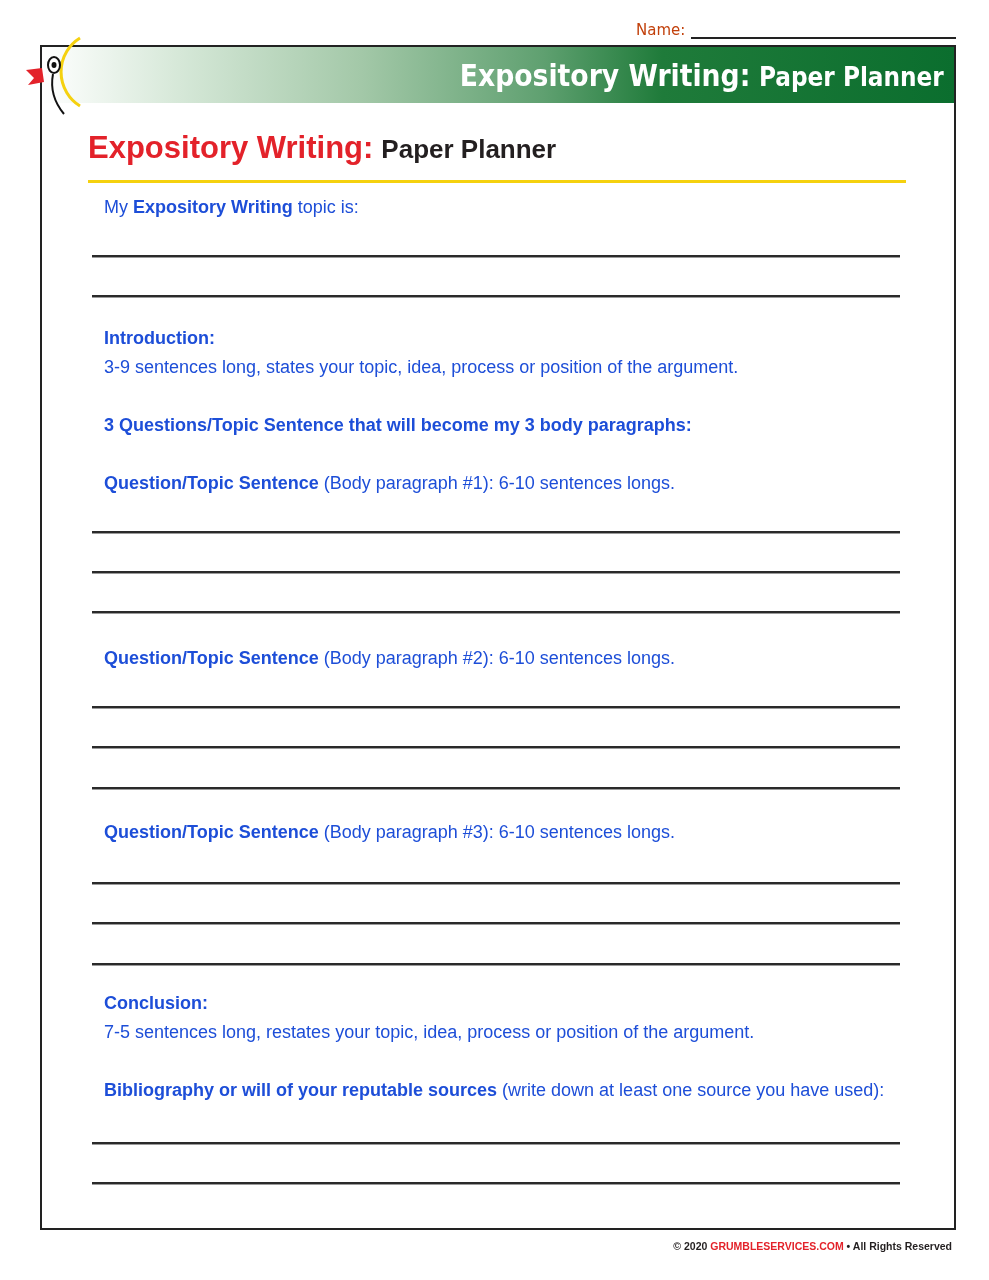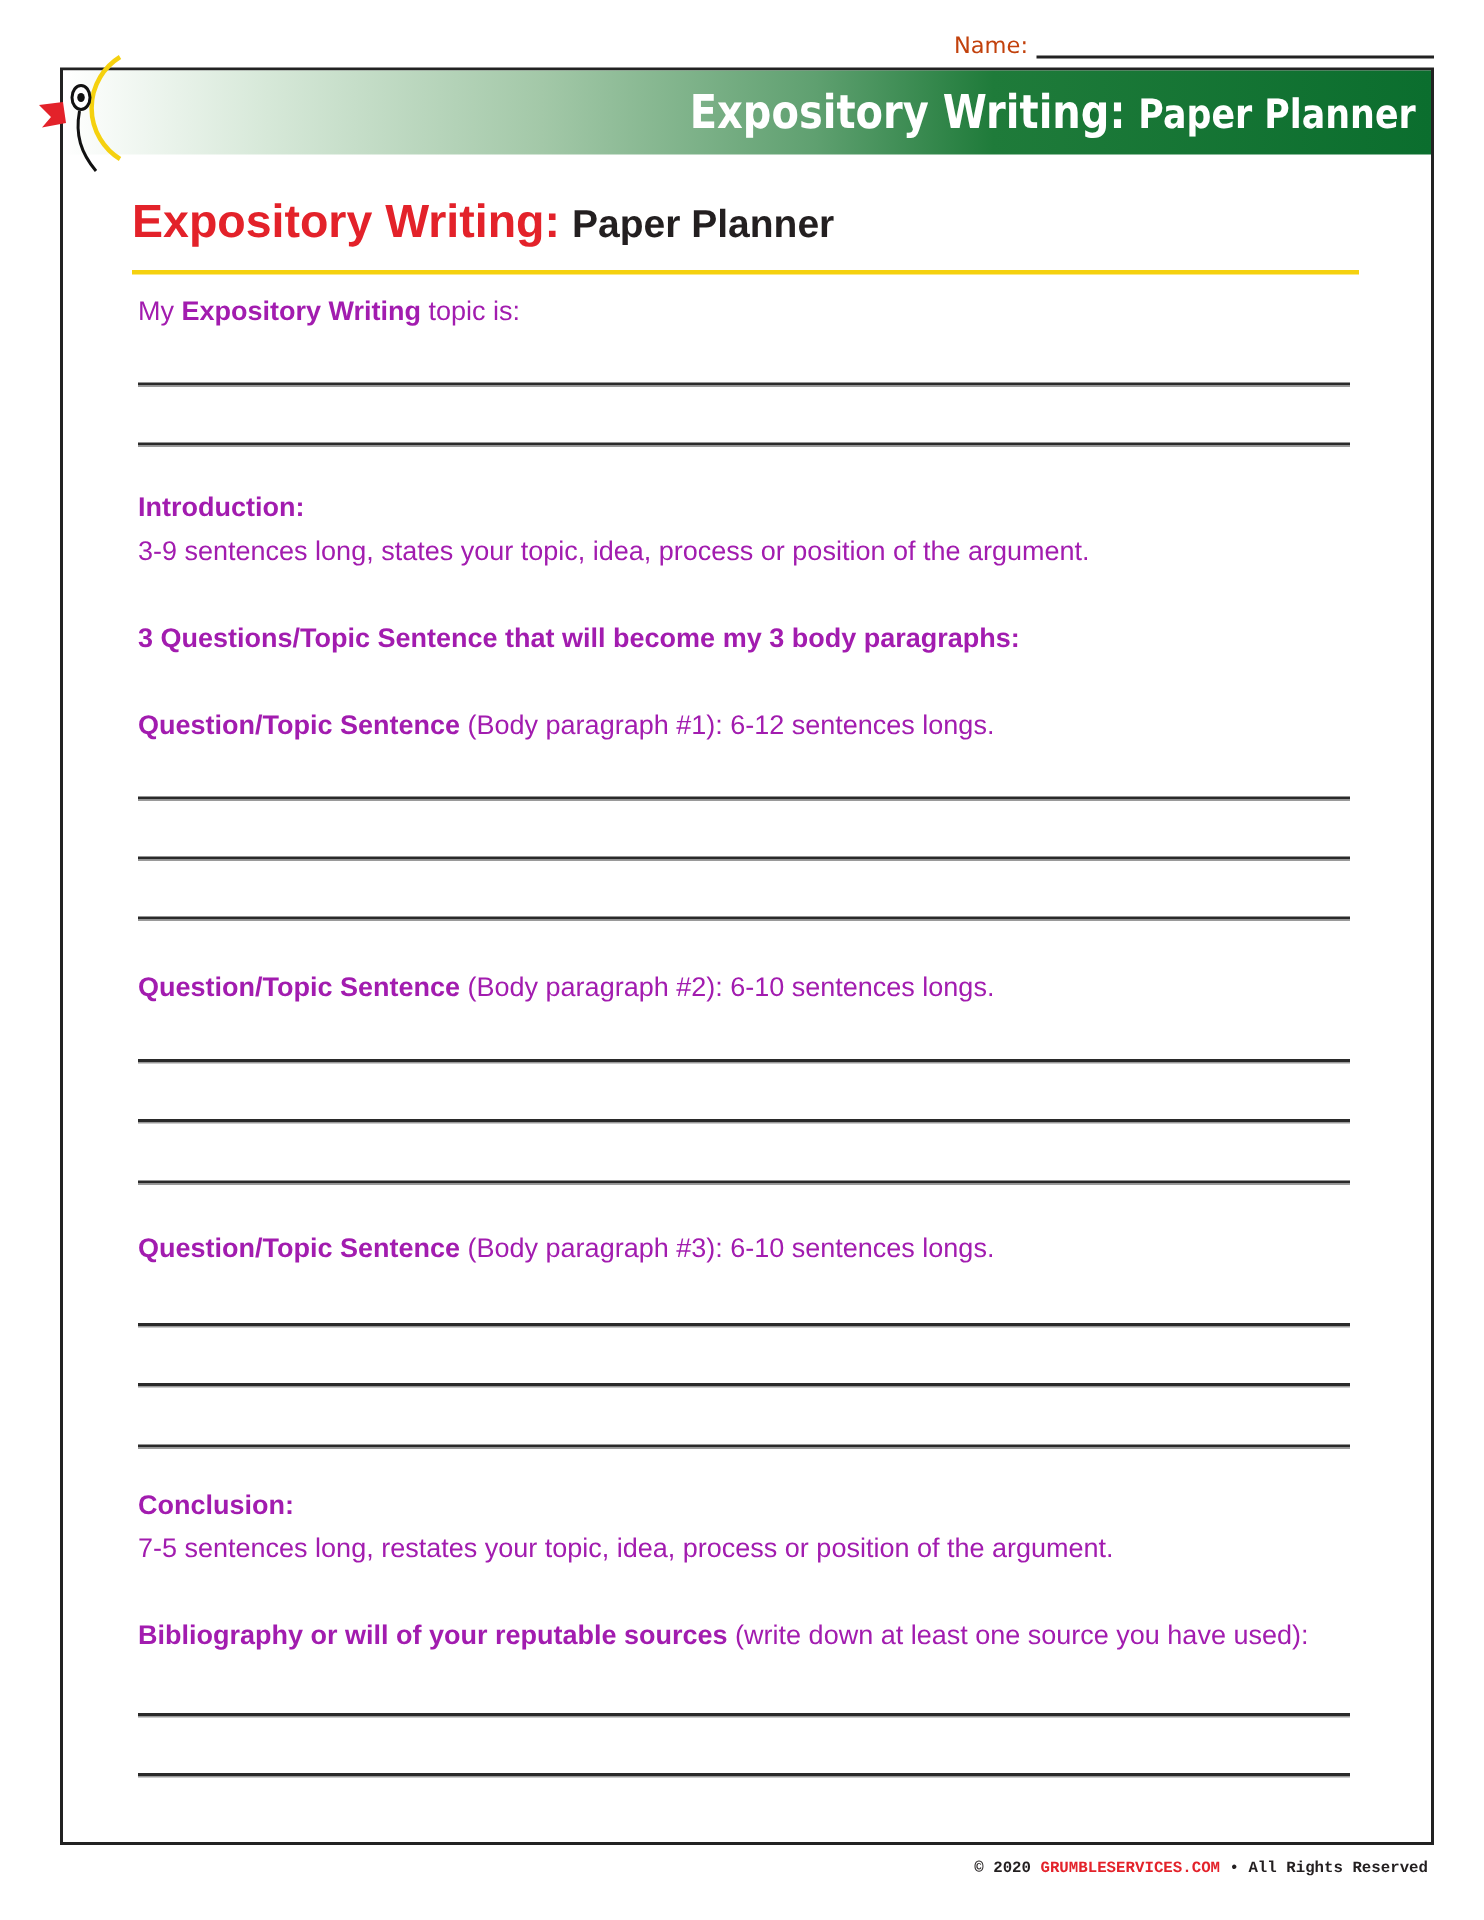--- a/index.html
+++ b/index.html
@@ -21,27 +21,27 @@
                   transform: scaleX(0.86); transform-origin: right center; white-space: nowrap; }
   .banner-title .sub { font-size: 27px; margin-left: 10px; }
 
   .mascot { position: absolute; left: 20px; top: 30px; width: 70px; height: 90px; }
 
   .heading { position: absolute; left: 88px; top: 130px; white-space: nowrap; }
   .heading .red { font-family: "Liberation Sans", sans-serif; font-weight: bold; color: #e3222a; font-size: 31px; }
   .heading .black { font-family: "Liberation Sans", sans-serif; font-weight: bold; color: #231f20; font-size: 26px; margin-left: 8px; }
   .yellow-rule { position: absolute; left: 88px; top: 180px; width: 818px; height: 3px; background: #f5d10f; }
 
-  .text { position: absolute; left: 92px; font-size: 18px; line-height: 22px; white-space: nowrap; color: #a21caf; }
+  .text { position: absolute; left: 104px; font-size: 18px; line-height: 22px; white-space: nowrap; color: #1d4ed8; }
   .text b { font-weight: bold; }
 
   .wline { position: absolute; left: 92px; width: 808px; height: 0; border-top: 2px solid #2a2a2a;
            box-shadow: 0 1px 0 #9a9a9a; }
 
-  .footer { position: absolute; right: 37px; top: 1240px; font-size: 10.5px; font-weight: bold; color: #231f20; white-space: nowrap; font-family: Liberation Mono, monospace; }
+  .footer { position: absolute; right: 37px; top: 1240px; font-size: 10.5px; font-weight: bold; color: #231f20; white-space: nowrap; }
   .footer .brand { color: #e3222a; }
 </style>
 </head>
 <body>
 
 <div class="name-row">
   <span class="name-label">Name:</span>
   <span class="name-line"></span>
 </div>
 
@@ -71,21 +71,21 @@
 </div>
 <div class="wline" style="top:255px"></div>
 <div class="wline" style="top:295px"></div>
 
 <div class="text" style="top:327px"><b>Introduction:</b></div>
 <div class="text" style="top:356px">3-9 sentences long, states your topic, idea, process or position of the argument.</div>
 
 <div class="text" style="top:414px"><b>3 Questions/Topic Sentence that will become my 3 body paragraphs:</b></div>
 
 <div class="text" style="top:472px">
-  <b>Question/Topic Sentence</b><span> (Body paragraph #1): 6-12 sentences longs.</span>
+  <b>Question/Topic Sentence</b><span> (Body paragraph #1): 6-10 sentences longs.</span>
 </div>
 <div class="wline" style="top:531px"></div>
 <div class="wline" style="top:571px"></div>
 <div class="wline" style="top:611px"></div>
 
 <div class="text" style="top:647px">
   <b>Question/Topic Sentence</b><span> (Body paragraph #2): 6-10 sentences longs.</span>
 </div>
 <div class="wline" style="top:706px"></div>
 <div class="wline" style="top:746px"></div>

